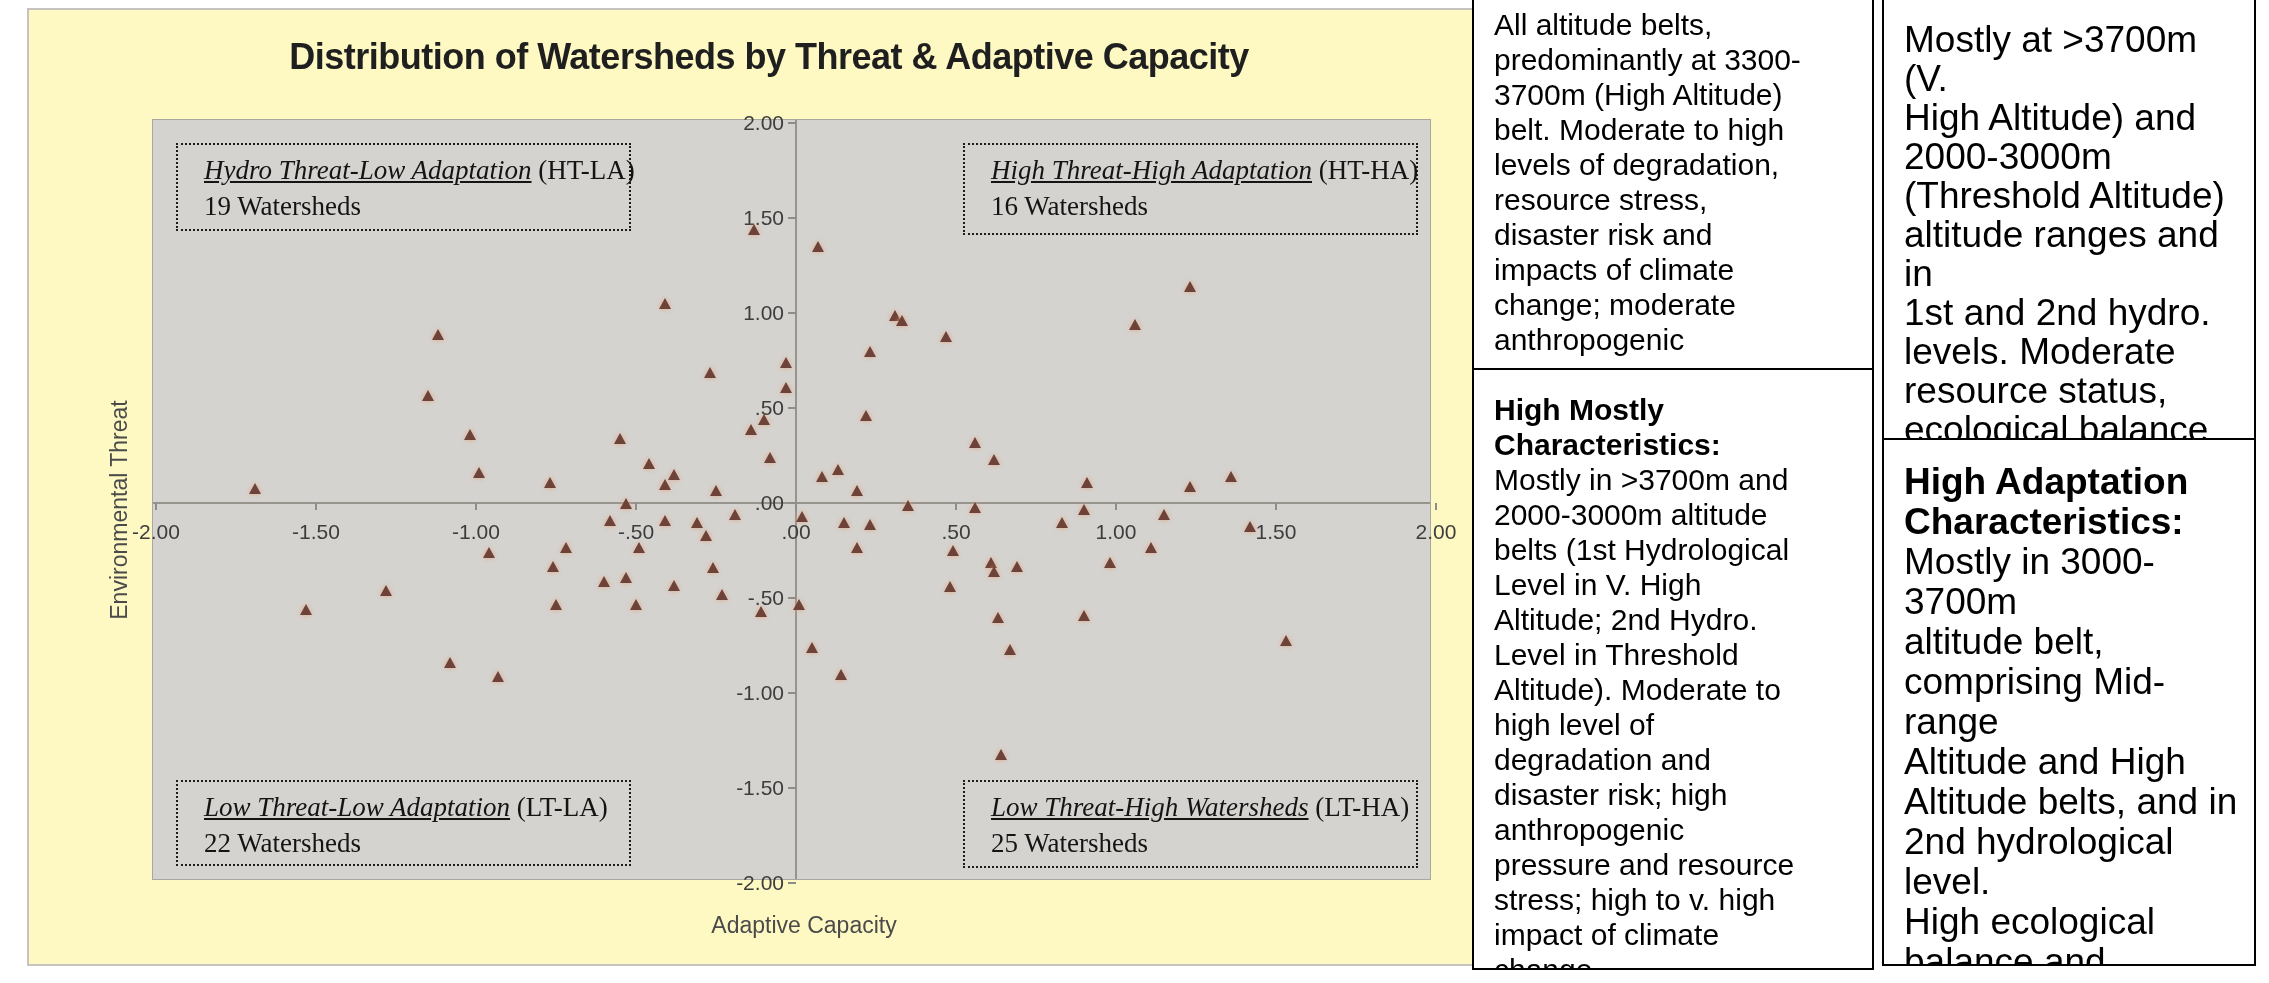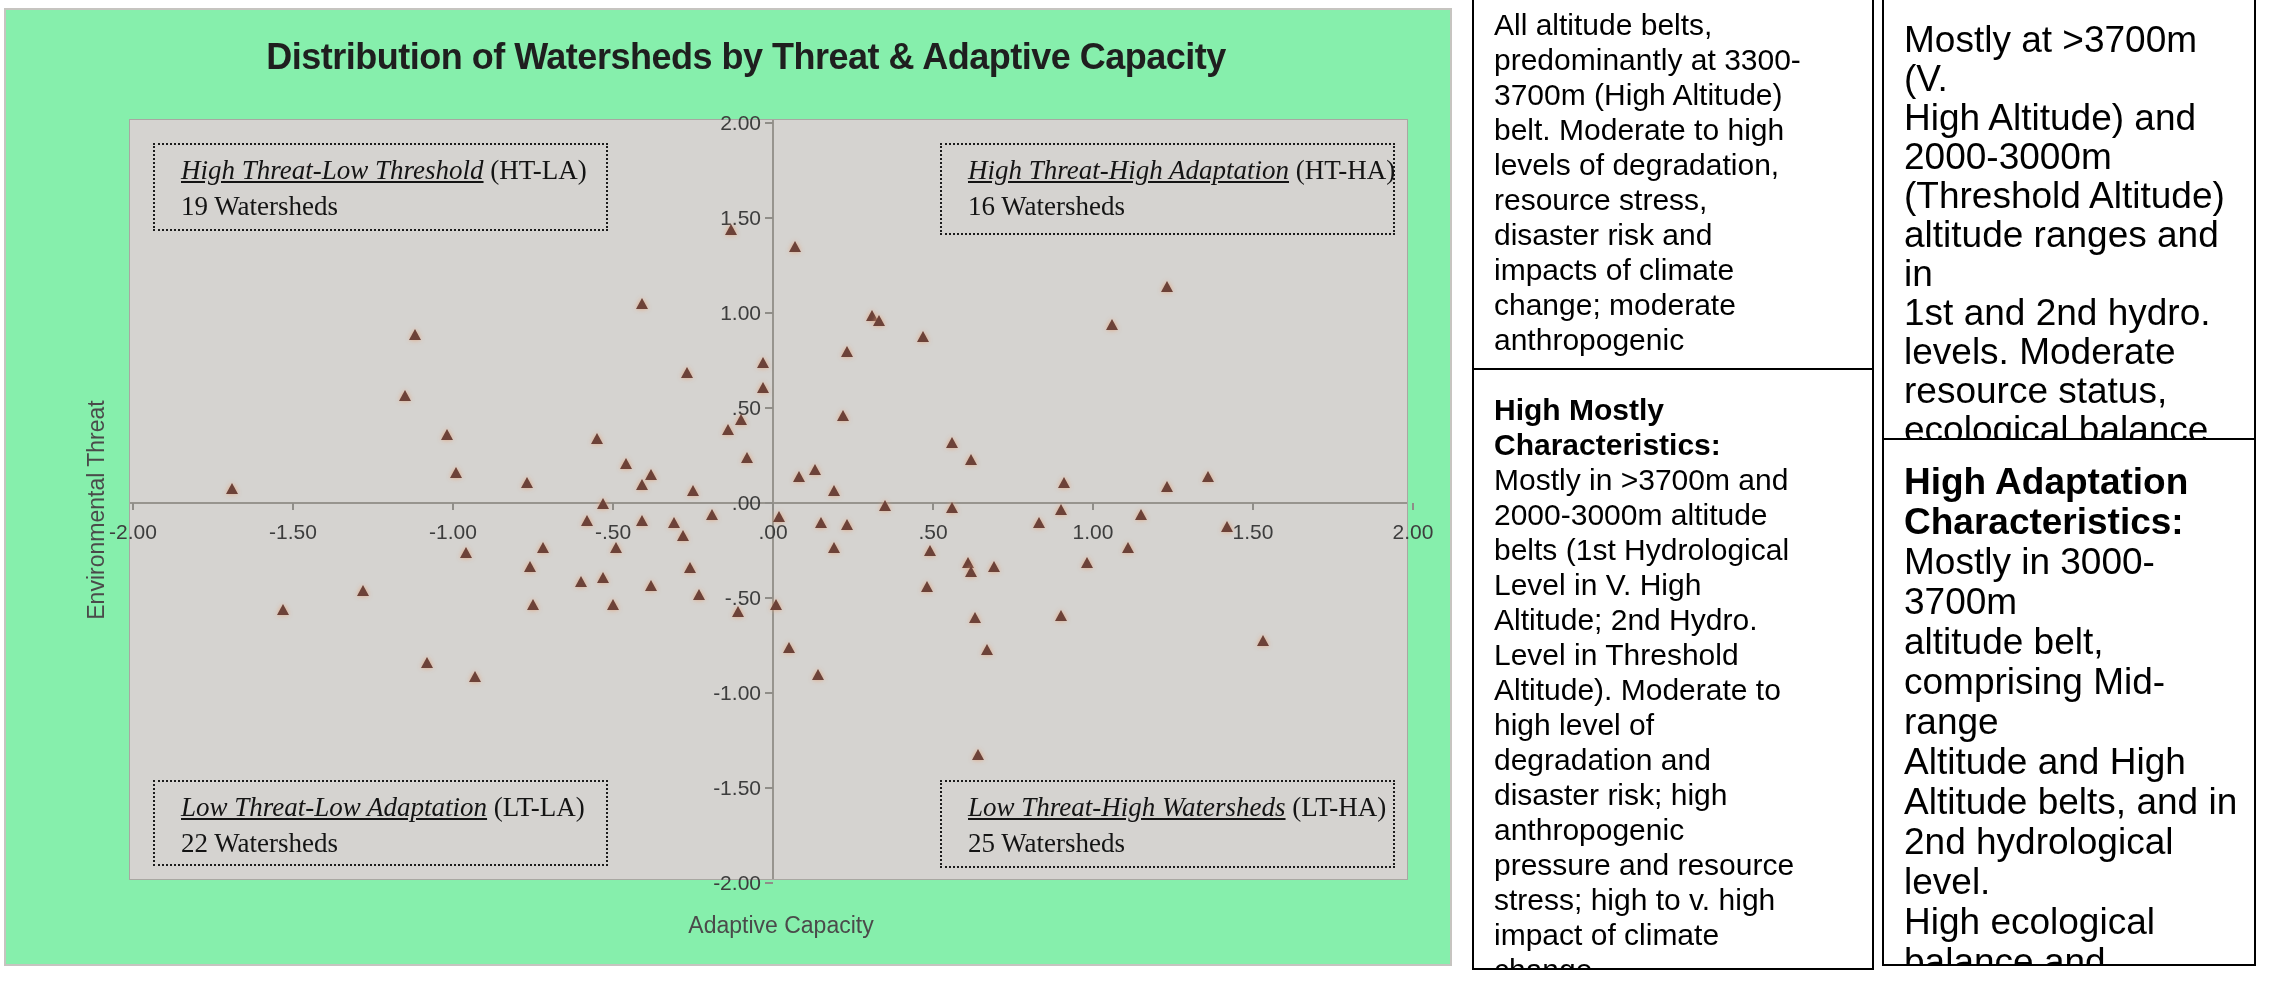--- a/index.html
+++ b/index.html
@@ -1,21 +1,21 @@
 <!DOCTYPE html>
 <html><head>
 <meta charset="utf-8">
 <style>
   html,body{margin:0;padding:0;background:#ffffff;}
   body{width:2269px;height:983px;position:relative;overflow:hidden;
        font-family:"Liberation Sans",sans-serif;}
 
   
-  .chart-box{position:absolute;left:4px;top:8px;width:1444px;height:954px;
-             border:2px solid #c6c4c0;background:#86efac;}
+  .chart-box{position:absolute;left:27px;top:8px;width:1444px;height:954px;
+             border:2px solid #c6c4c0;background:#fef9c3;}
   .chart-title{position:absolute;left:740px;top:26px;transform:translateX(-50%);
                white-space:nowrap;font-size:36px;font-weight:bold;color:#1f1f1f;
                letter-spacing:-0.5px;}
   .plot{position:absolute;left:123px;top:109px;width:1277px;height:759px;
         background:#d5d3d0;border:1.5px solid #a9a7a2;}
   .axis-x{position:absolute;left:0;top:382px;width:100%;height:2px;background:#97948e;}
   .axis-y{position:absolute;left:642px;top:0;width:2px;height:100%;background:#97948e;}
   .tick-x{position:absolute;width:2px;height:7px;background:#8f8d88;}
   .tick-y{position:absolute;width:8px;height:2px;background:#8f8d88;}
   .xlab{position:absolute;transform:translateX(-50%);font-size:21px;color:#3d3d3d;white-space:nowrap;}
@@ -58,21 +58,21 @@
 <div>
 
   <div class="chart-box">
     <div class="chart-title">Distribution of Watersheds by Threat &amp; Adaptive Capacity</div>
 
     <div class="plot" id="plot">
       <div class="axis-x"></div>
       <div class="axis-y"></div>
 
       <div class="qbox" style="left:23px;top:23px;width:455px;height:88px;">
-        <div class="qline1"><span class="qit">High Threat-Low Threshold</span><span class="qcode"> (HT-LA)</span></div>
+        <div class="qline1"><span class="qit">Hydro Threat-Low Adaptation</span><span class="qcode"> (HT-LA)</span></div>
         <div class="qcount">19 Watersheds</div>
       </div>
       <div class="qbox" style="left:810px;top:23px;width:455px;height:92px;">
         <div class="qline1"><span class="qit">High Threat-High Adaptation</span><span class="qcode"> (HT-HA)</span></div>
         <div class="qcount">16 Watersheds</div>
       </div>
       <div class="qbox" style="left:23px;top:660px;width:455px;height:86px;">
         <div class="qline1"><span class="qit">Low Threat-Low Adaptation</span><span class="qcode"> (LT-LA)</span></div>
         <div class="qcount">22 Watersheds</div>
       </div>

